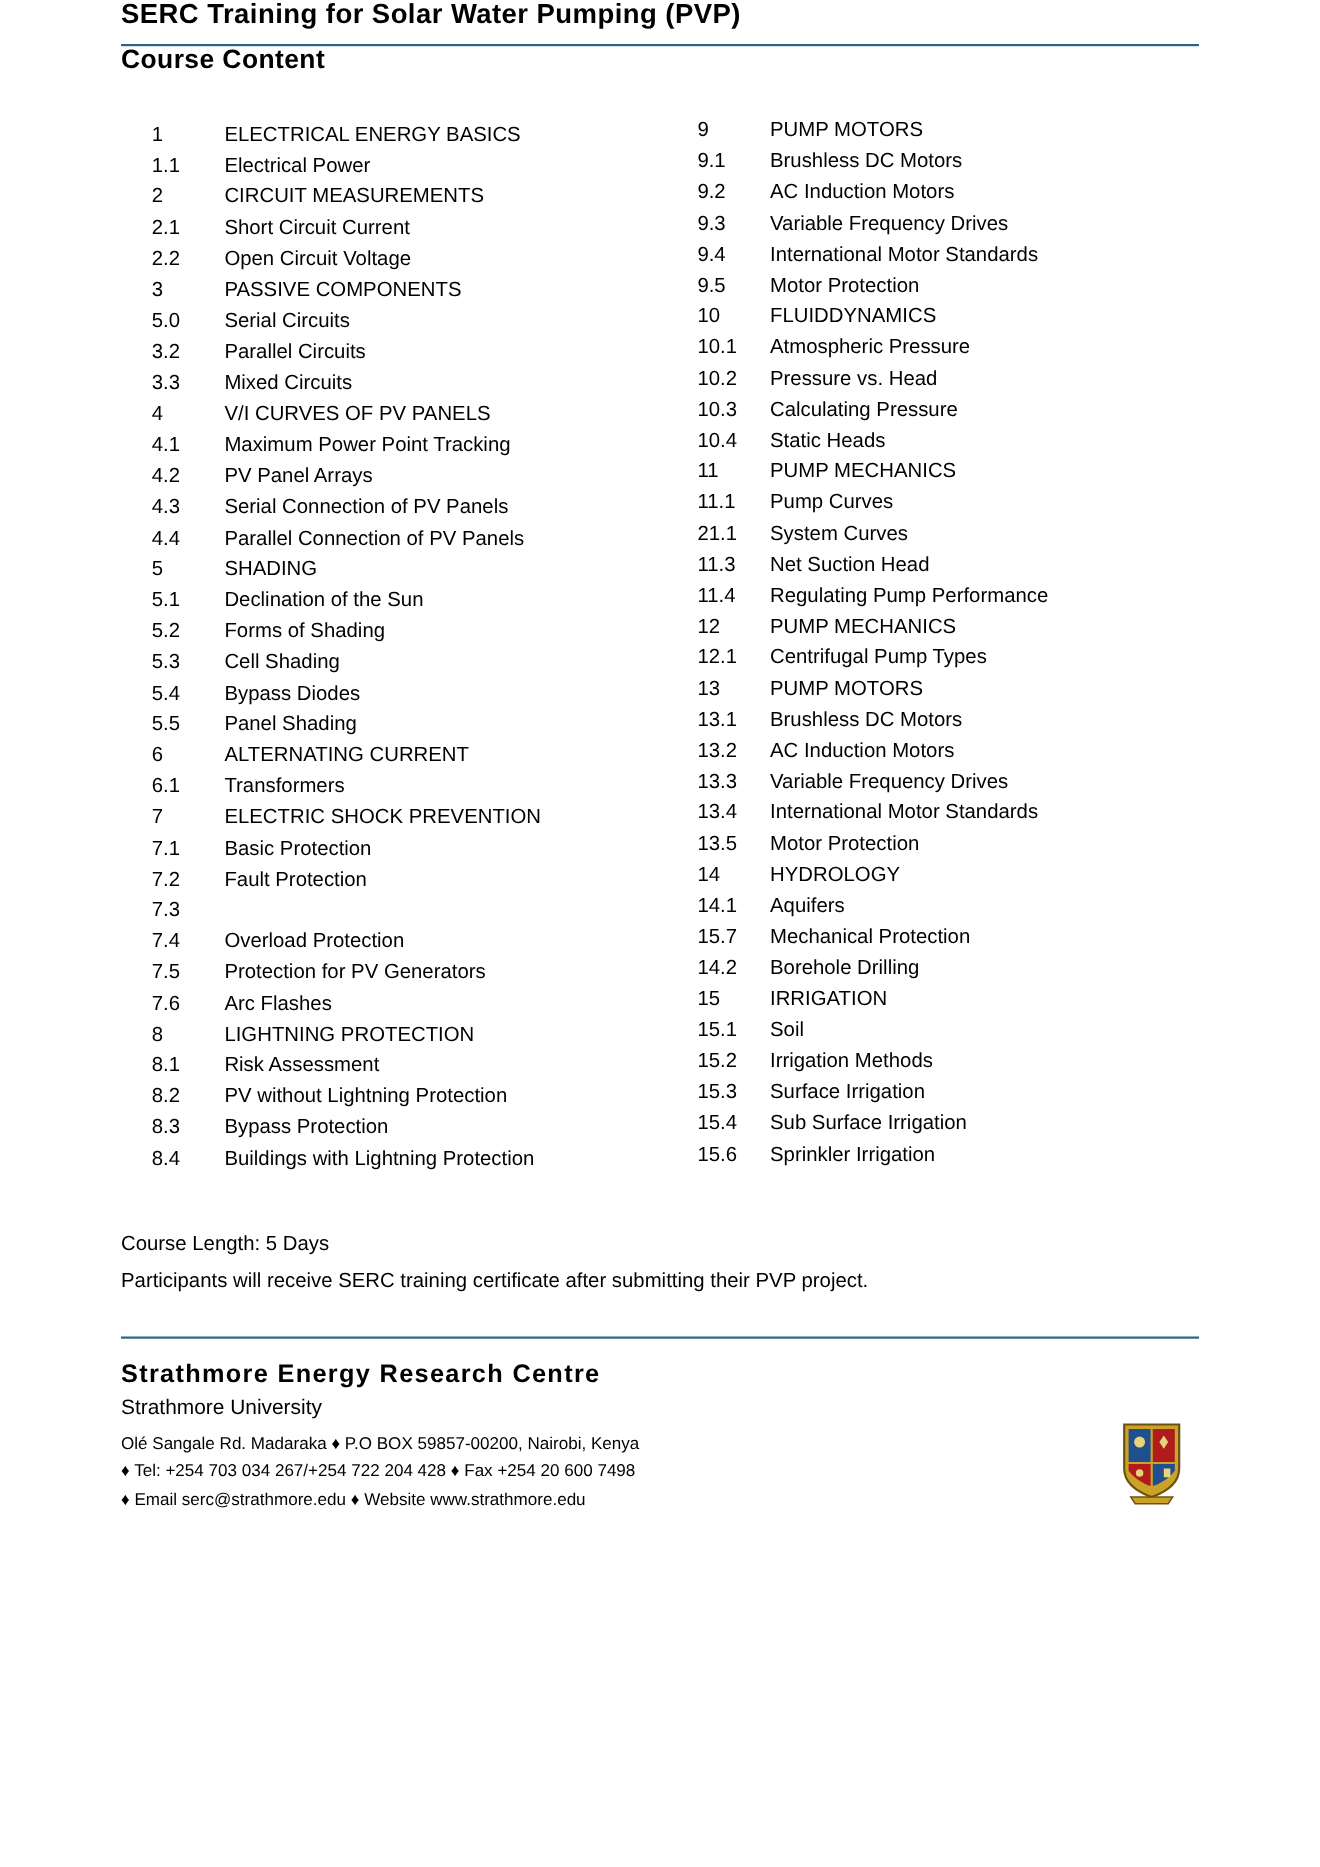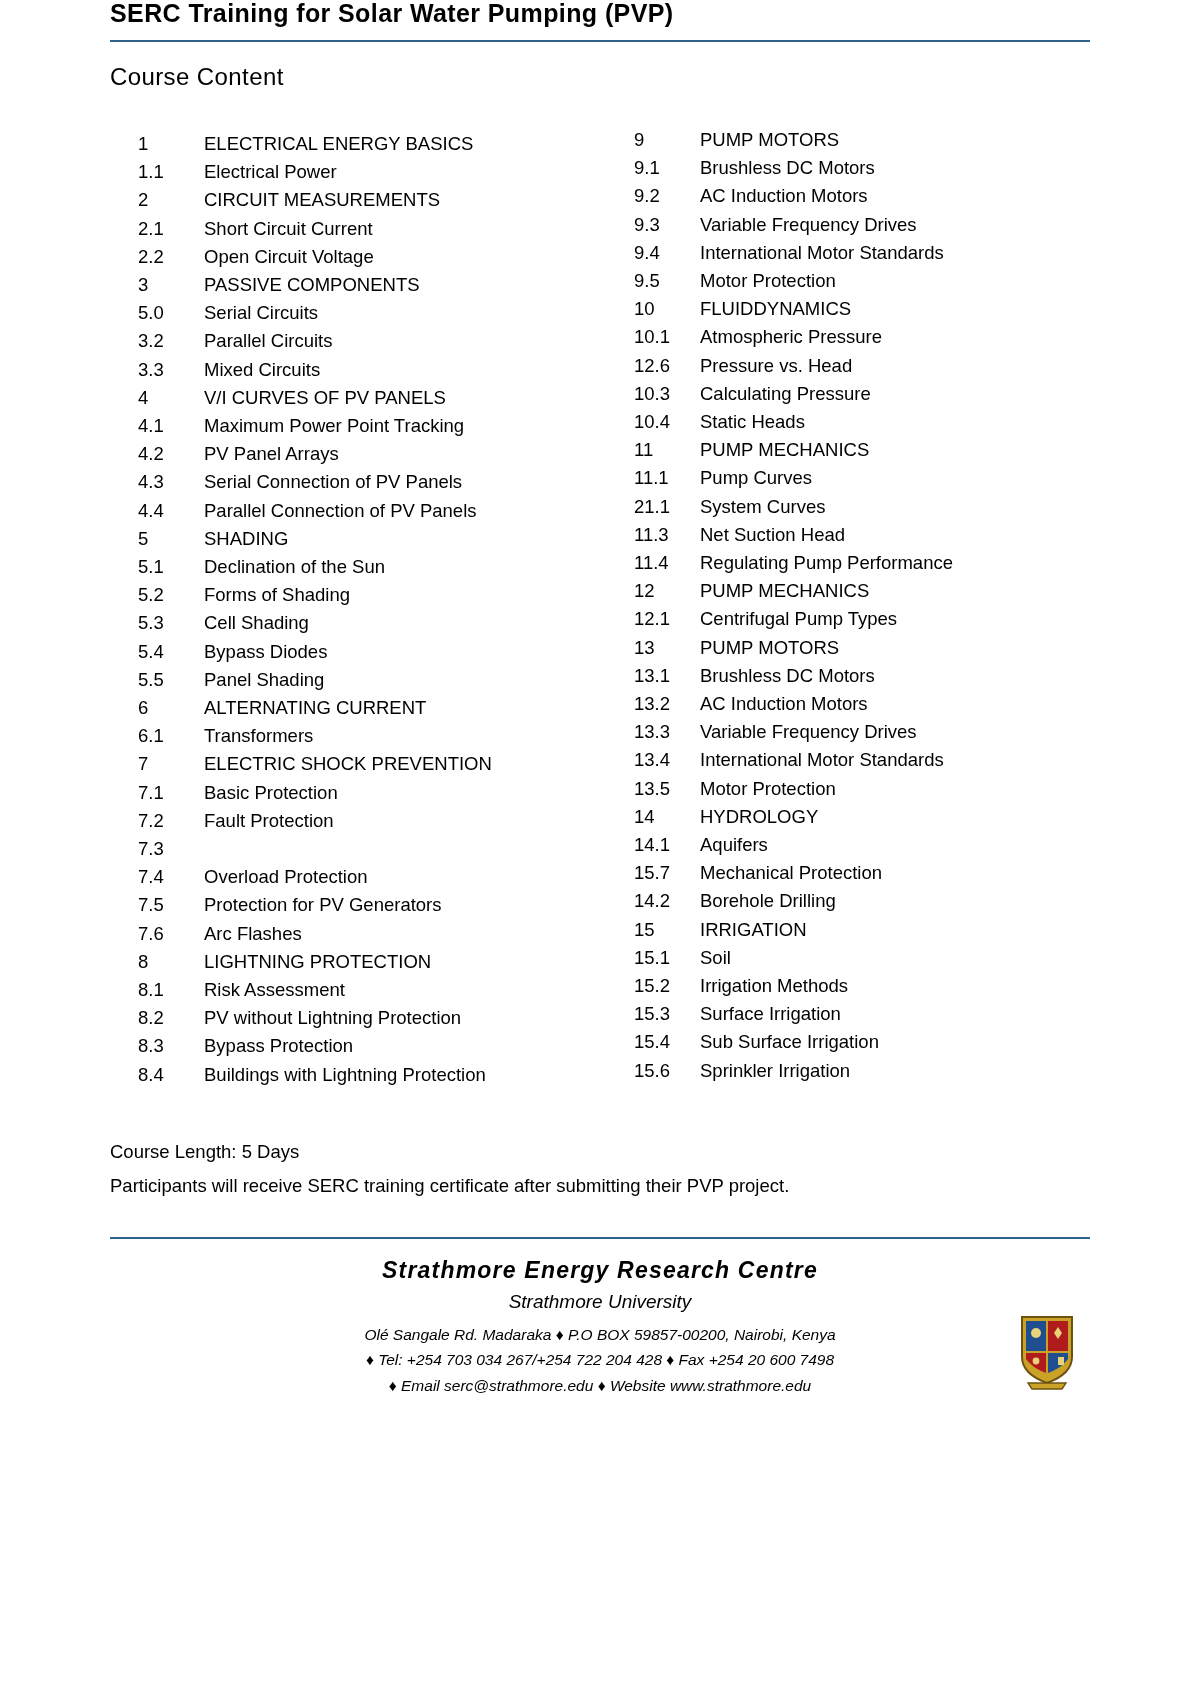--- a/index.html
+++ b/index.html
@@ -31,24 +31,23 @@
     letter-spacing: 0.4px;
     margin: 0;
     line-height: 1.1;
   }
   .title-rule {
     border-bottom: 2px solid #2e6389;
     margin-top: 12px;
   }
   .section-heading {
     font-size: 24px;
-    font-weight: normal;
+    font-weight: bold;
     letter-spacing: 0.4px;
     margin: 0;
-    padding-top: 22px;
     line-height: 1.1;
   }
 
   
   .toc {
     display: flex;
     margin-top: 40px;
     padding-left: 28px;
   }
   .toc-col {
@@ -83,23 +82,21 @@
     line-height: 34px;
   }
 
   
   .footer-rule {
     border-bottom: 2px solid #2e6389;
     margin-top: 34px;
   }
   .footer {
     position: relative;
-    text-align: center;
     padding-top: 16px;
-    font-style: italic;
   }
   .footer-org {
     font-size: 23px;
     font-weight: bold;
     letter-spacing: 1.2px;
     line-height: 1.35;
   }
   .footer-univ {
     font-size: 19px;
     line-height: 1.5;
@@ -298,21 +295,21 @@
         </div>
         <div class="toc-row">
           <span class="toc-num">10</span>
           <span class="toc-label">FLUIDDYNAMICS</span>
         </div>
         <div class="toc-row">
           <span class="toc-num">10.1</span>
           <span class="toc-label">Atmospheric Pressure</span>
         </div>
         <div class="toc-row">
-          <span class="toc-num">12.6</span>
+          <span class="toc-num">10.2</span>
           <span class="toc-label">Pressure vs. Head</span>
         </div>
         <div class="toc-row">
           <span class="toc-num">10.3</span>
           <span class="toc-label">Calculating Pressure</span>
         </div>
         <div class="toc-row">
           <span class="toc-num">10.4</span>
           <span class="toc-label">Static Heads</span>
         </div>

